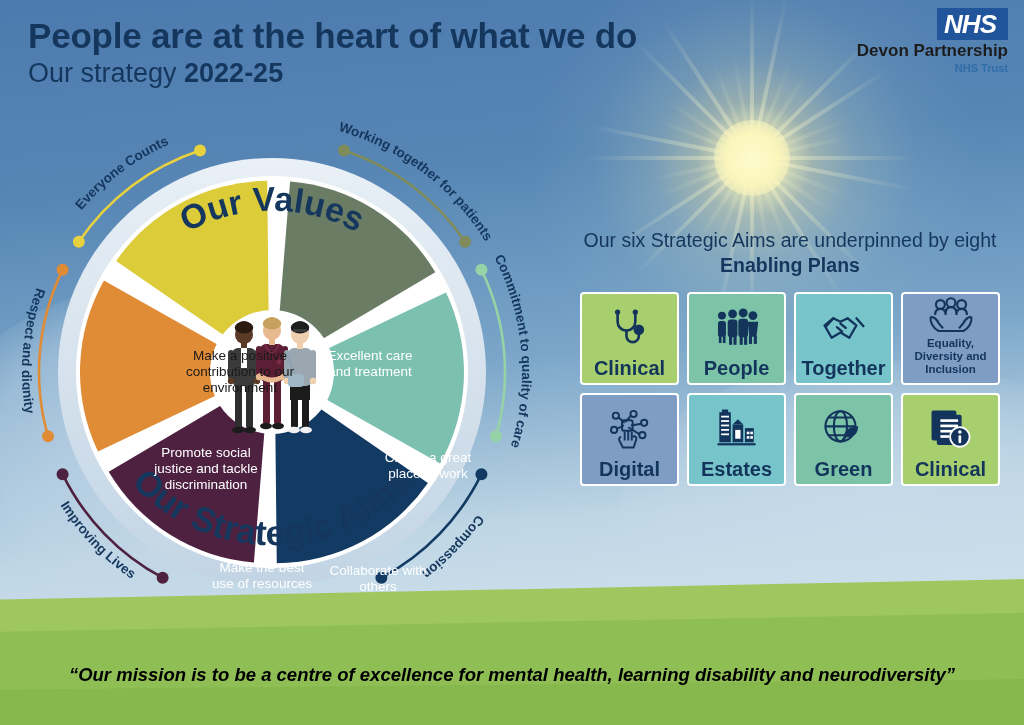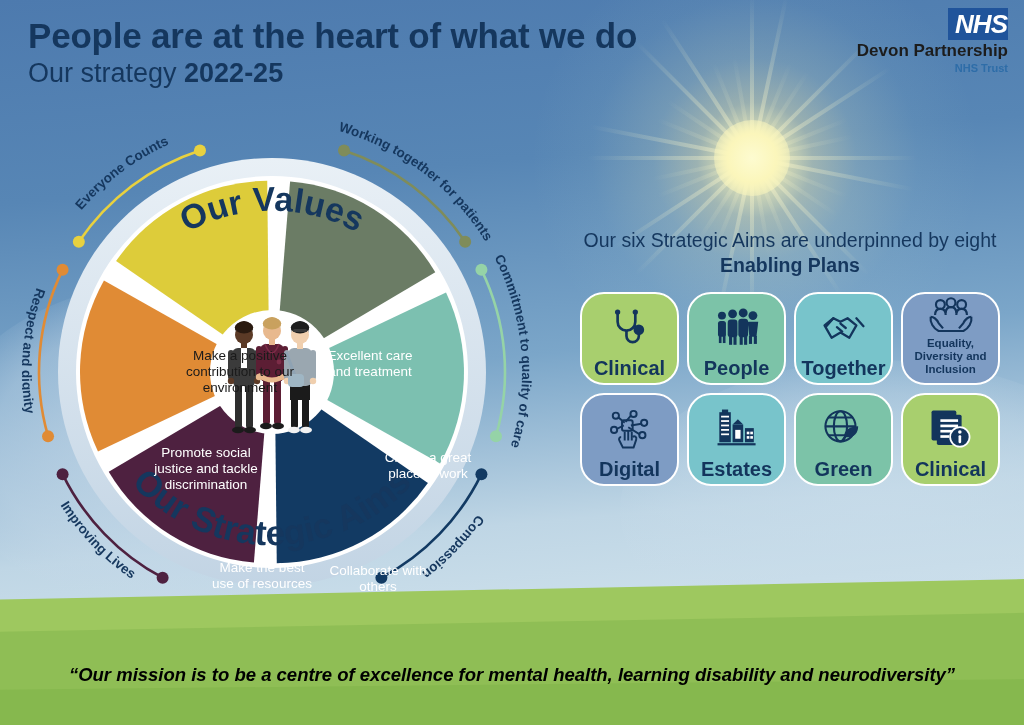--- a/index.html
+++ b/index.html
@@ -33,37 +33,37 @@
       transform:rotate(-.6deg);transform-origin:0 0;}
 
   
   .hdr{position:absolute;left:28px;top:18px;}
   .hdr h1{margin:0;font-size:35px;line-height:1.05;font-weight:bold;color:#15375e;letter-spacing:-.2px;}
   .hdr h2{margin:4px 0 0 0;font-size:27px;line-height:1.05;font-weight:normal;color:#15375e;}
   .hdr h2 b{font-weight:bold;margin-top:29px;}
 
   .logo{position:absolute;right:16px;top:8px;text-align:right;width:200px;}
   .nhsmark{display:inline-block;background:#20549b;color:#fff;font-style:italic;font-weight:bold;
-      font-size:26px;line-height:30px;padding:1px 1px 1px 7px;letter-spacing:-1px;
+      font-size:26px;line-height:30px;padding:1px 12px 1px 7px;letter-spacing:-1px;
       font-family:"Liberation Sans",sans-serif;}
   .trustname{margin-top:1px;font-size:17px;font-weight:bold;color:#1c1c1c;line-height:20px;}
   .trustsub{font-size:11px;font-weight:bold;color:#2e6da8;line-height:14px;}
 
   
   .wheel{position:absolute;left:22px;top:120px;width:560px;height:505px;}
   .wheel svg{position:absolute;left:0;top:0;}
   .seg-label{position:absolute;text-align:center;color:#fff;font-size:13.5px;line-height:16px;}
   .seg-label.dark{color:#1b1b1b;}
 
   
   .rightpanel{position:absolute;left:580px;top:228px;width:420px;}
   .rp-title{text-align:center;font-size:19.5px;line-height:25px;color:#15375e;}
   .rp-title b{font-weight:bold;}
   .tiles{display:grid;grid-template-columns:repeat(4,1fr);gap:8px;margin-top:14px;}
-  .tile{border-radius:24px;border:2.5px solid #ffffff;height:93px;position:relative;
+  .tile{border-radius:4px;border:2.5px solid #ffffff;height:93px;position:relative;
         display:flex;flex-direction:column;align-items:center;justify-content:flex-end;padding-bottom:7px;
         box-sizing:border-box;}
   .tile .ic{flex:1;display:flex;align-items:center;justify-content:center;width:100%;}
   .tile .tl{font-size:20px;font-weight:bold;color:#13355c;text-align:center;line-height:15px;}
   .tile .tl.small{font-size:11.5px;line-height:13px;}
 
   
   .quote{position:absolute;left:0;top:664px;width:1024px;text-align:center;
       font-size:18.5px;font-style:italic;font-weight:bold;color:#000000;}
 </style>

